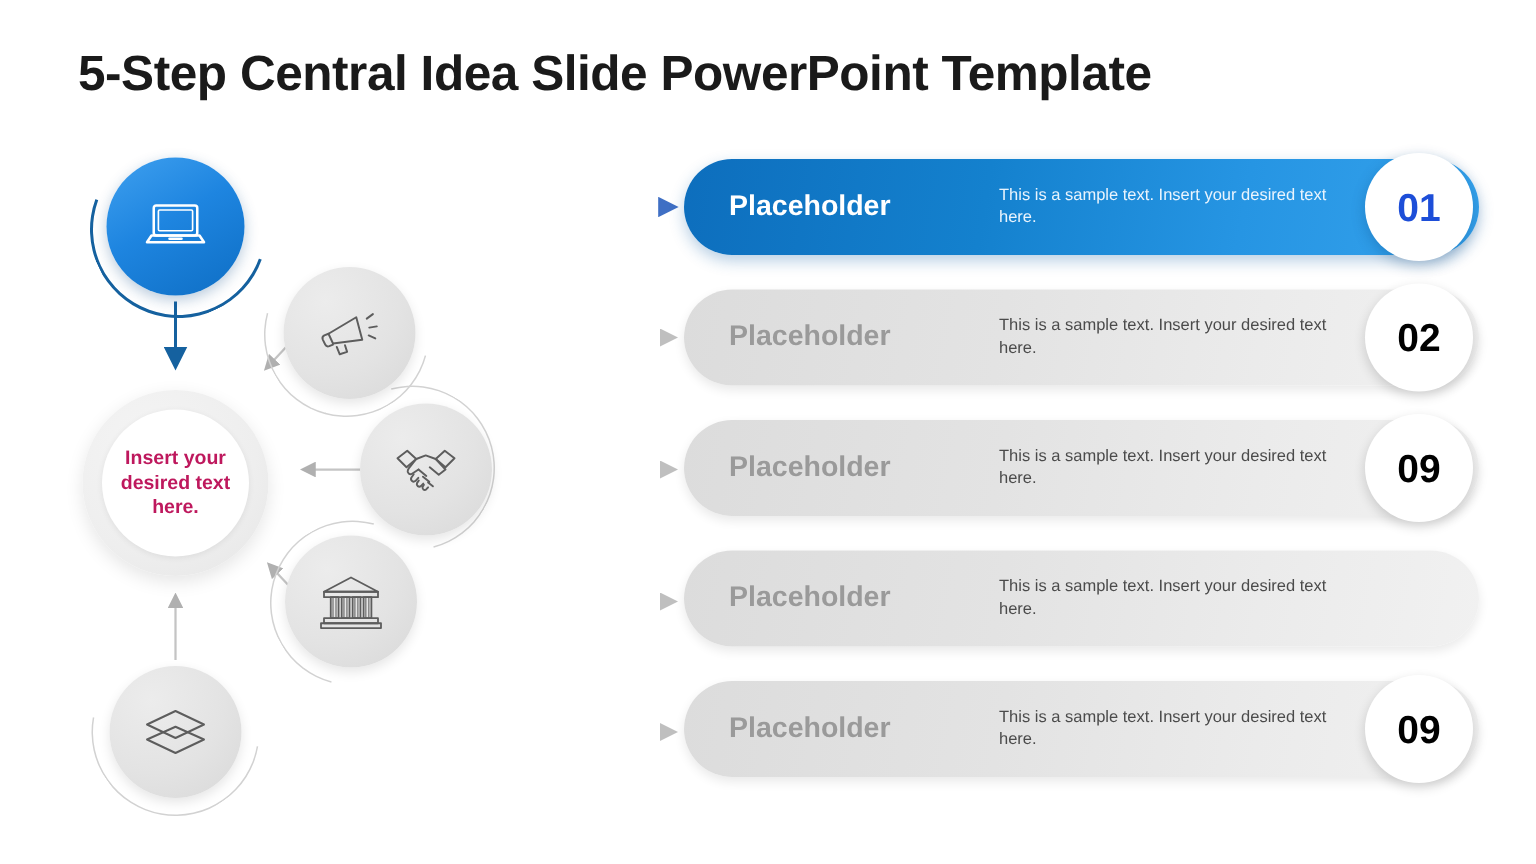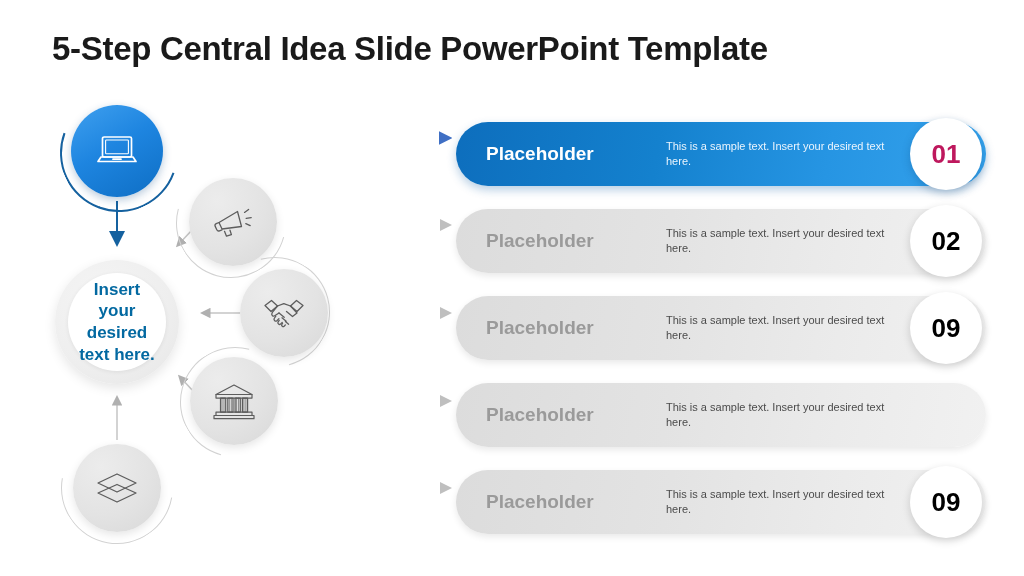--- a/index.html
+++ b/index.html
@@ -114,36 +114,35 @@
     border-radius: 50%;
     background: #ffffff;
     box-shadow: 0 1px 4px rgba(0,0,0,0.07);
     display: flex;
     align-items: center;
     justify-content: center;
     text-align: center;
     z-index: 4;
   }
   #center-text {
-    font-size: 17px;
+    font-size: 13px;
     font-weight: 700;
     line-height: 1.28;
-    color: #0369a1;
+    color: #be185d;
     padding: 0 6px;
   }
 
   .icon-svg { display: block; }
 
   
   #rows {
     position: absolute;
     left: 456px;
     top: 106px;
     width: 530px;
-    margin-top: 16px;
   }
   .row {
     position: relative;
     height: 64px;
     margin-bottom: 23px;
     border-radius: 32px;
     display: flex;
     align-items: center;
   }
   .row.gray {
@@ -182,21 +181,21 @@
     border-radius: 50%;
     background: #ffffff;
     display: flex;
     align-items: center;
     justify-content: center;
     font-size: 26px;
     font-weight: 700;
     box-shadow: 0 3px 8px rgba(0,0,0,0.16);
   }
   .row.gray .row-num { color: #000000; }
-  .row.active .row-num { color: #be185d; box-shadow: 0 3px 9px rgba(10,70,125,0.30); }
+  .row.active .row-num { color: #1d4ed8; box-shadow: 0 3px 9px rgba(10,70,125,0.30); }
 
   #connectors { position: absolute; left: 0; top: 0; }
 </style>
 </head>
 <body>
 
 <div id="slide">
 
   <div id="slide-title">5-Step Central Idea Slide PowerPoint Template</div>
 

